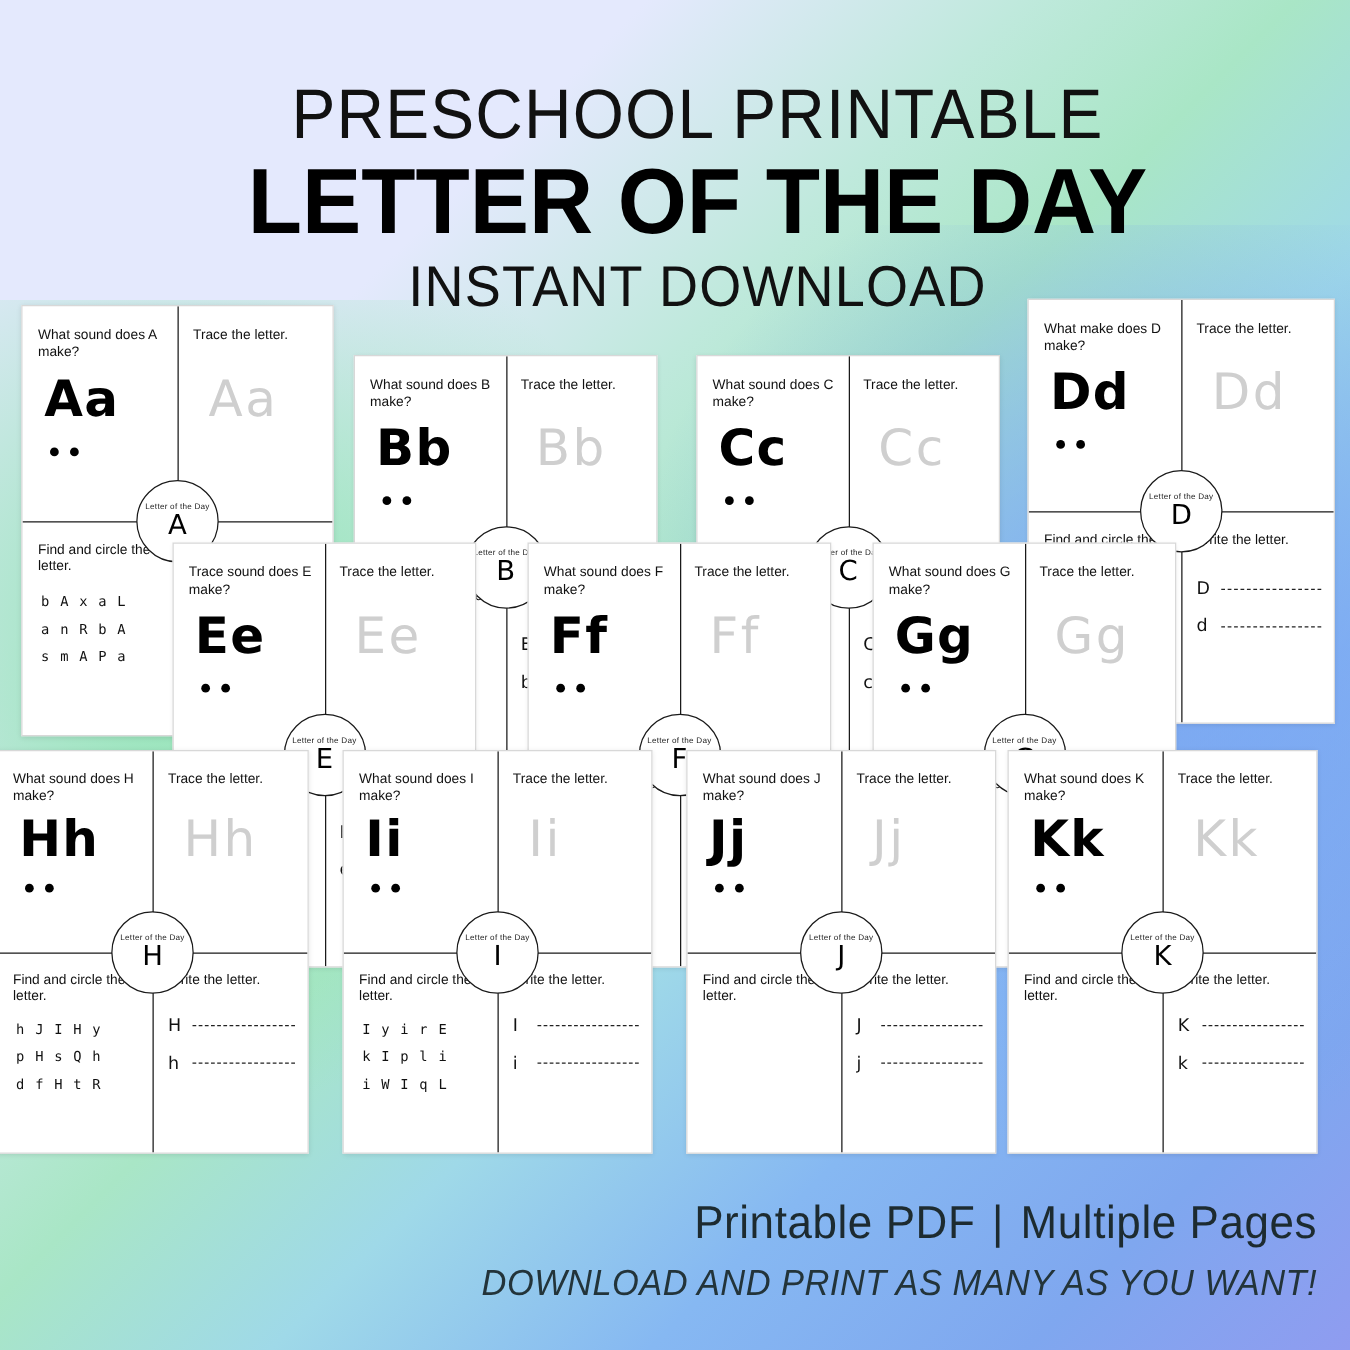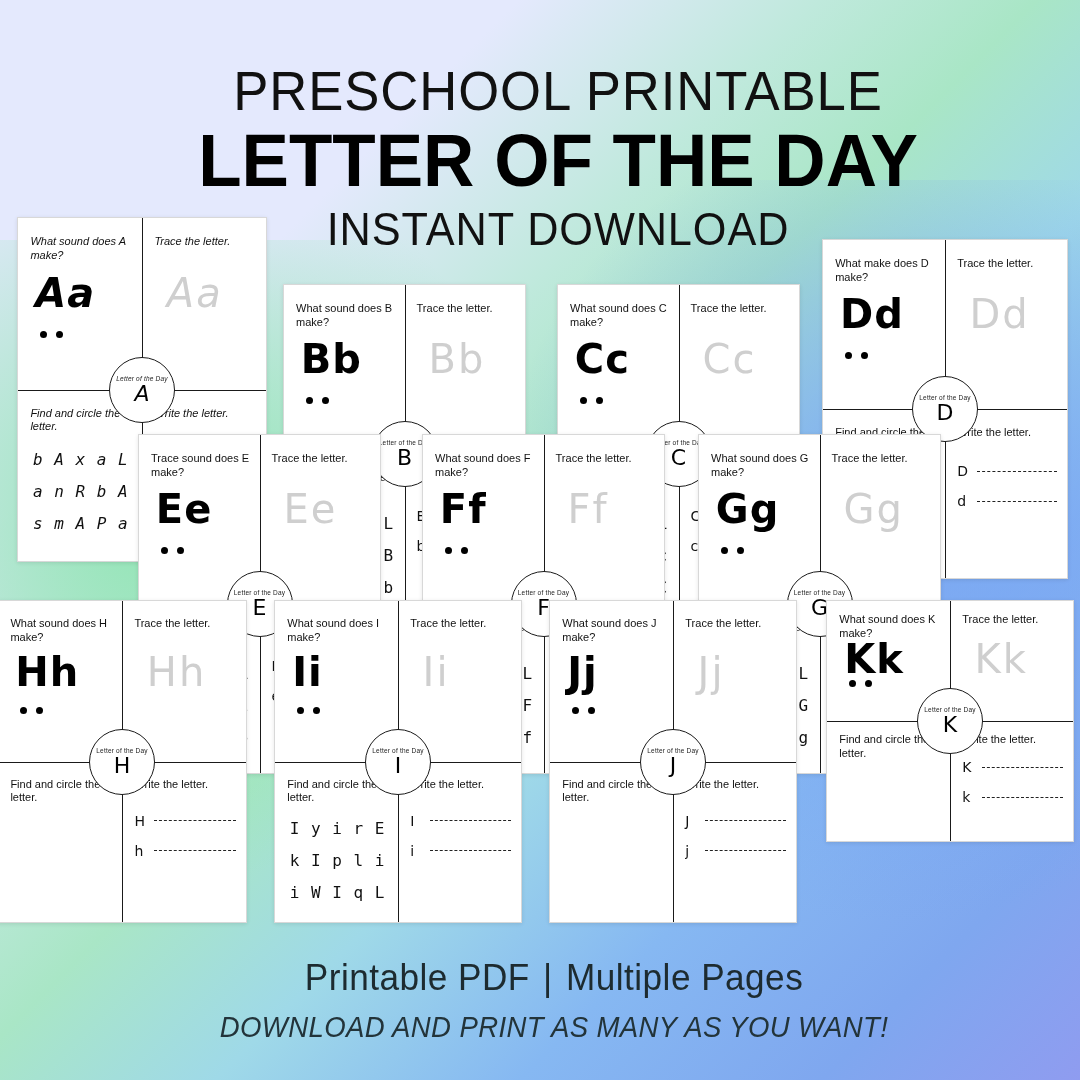--- a/index.html
+++ b/index.html
@@ -79,21 +79,21 @@
     letter-spacing: 1px;
     color: #111;
     transform: scaleX(0.94);
     margin-top: 4px;
   }
 
   .footer {
     position: absolute;
     left: 0; right: 0;
     bottom: 36px;
-    text-align: center;
+    text-align: right;
     z-index: 40;
     margin-left: 28px;
   }
   .f-line1 {
     font-family: "Liberation Sans Narrow", "Liberation Sans", sans-serif;
     font-size: 37px;
     color: #1d2b30;
     letter-spacing: 0.5px;
     transform: scaleX(0.95);
   }
@@ -176,21 +176,21 @@
     font-size: 40px;
     color: #cfcfcf;
     letter-spacing: 2px;
     line-height: 1;
   }
   .findwords {
     position: absolute;
     left: 6%;
     top: 66%;
     font-family: "DejaVu Sans Mono", monospace;
-    font-size: 16px;
+    font-size: 11px;
     color: #111;
     line-height: 2.0;
     letter-spacing: 1px;
     text-align: right;
   }
   .writelines {
     position: absolute;
     left: 55%;
     right: 4%;
     top: 66%;
@@ -245,21 +245,21 @@
 <body>
 
 <div id="stage">
 
   <div class="headings">
     <div class="h-top">PRESCHOOL PRINTABLE</div>
     <div class="h-main">LETTER OF THE DAY</div>
     <div class="h-sub">INSTANT DOWNLOAD</div>
   </div>
 
-  <div class="sheet" style="left:17px; top:217px; width:250px; height:345px; z-index:12;font-style:italic;">
+  <div class="sheet" style="left:17px; top:244px; width:250px; height:345px; z-index:12;">
     <div class="vline"></div>
     <div class="hline"></div>
     <div class="q tl">What sound does A make?</div>
     <div class="q tr">Trace the letter.</div>
     <div class="q bl">Find and circle the letter.</div>
     <div class="q br">Write the letter.</div>
     <div class="bigletter">Aa</div>
     <div class="dots">
         <i></i>
         <i></i>
@@ -496,20 +496,25 @@
     <div class="q tl">What sound does H make?</div>
     <div class="q tr">Trace the letter.</div>
     <div class="q bl">Find and circle the letter.</div>
     <div class="q br">Write the letter.</div>
     <div class="bigletter">Hh</div>
     <div class="dots">
         <i></i>
         <i></i>
       </div>
     <div class="traceletter">Hh</div>
+    <div class="findwords">
+      <div>h J I H y</div>
+      <div>p H s Q h</div>
+      <div>d f H t R</div>
+    </div>
     <div class="writelines">
       <div class="writerow">
           <span class="lbl">H</span>
           <span class="dash"></span>
         </div>
       <div class="writerow">
           <span class="lbl">h</span>
           <span class="dash"></span>
         </div>
     </div>
@@ -575,21 +580,21 @@
           <span class="lbl">j</span>
           <span class="dash"></span>
         </div>
     </div>
     <div class="badge">
       <span class="cap">Letter of the Day</span>
       <span class="ltr">J</span>
     </div>
   </div>
 
-  <div class="sheet" style="left:826px; top:600px; width:248px; height:242px; z-index:18;">
+  <div class="sheet" style="left:806px; top:600px; width:248px; height:323px; z-index:18;">
     <div class="vline"></div>
     <div class="hline"></div>
     <div class="q tl">What sound does K make?</div>
     <div class="q tr">Trace the letter.</div>
     <div class="q bl">Find and circle the letter.</div>
     <div class="q br">Write the letter.</div>
     <div class="bigletter">Kk</div>
     <div class="dots">
         <i></i>
         <i></i>

